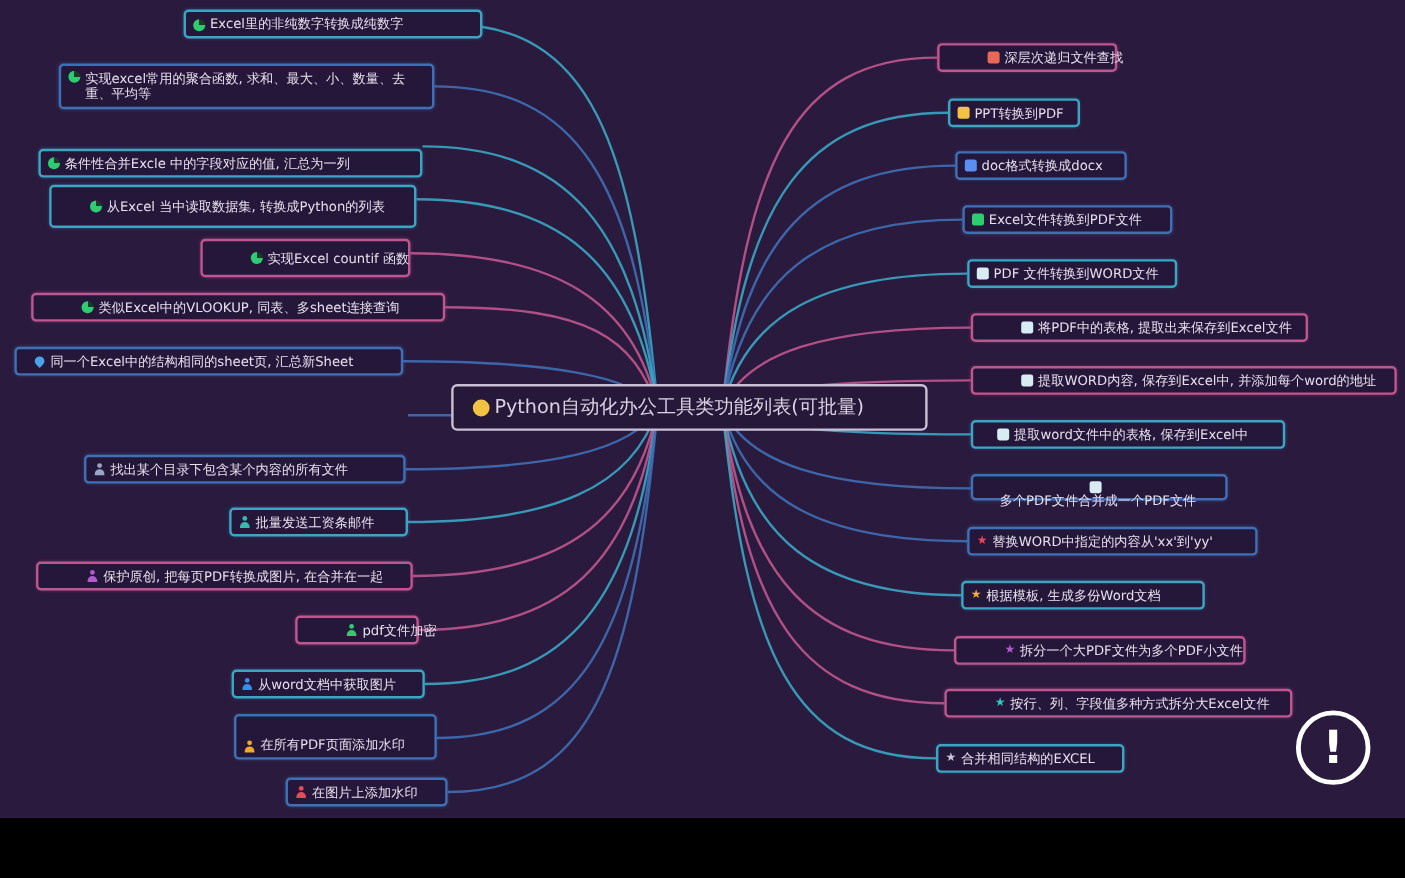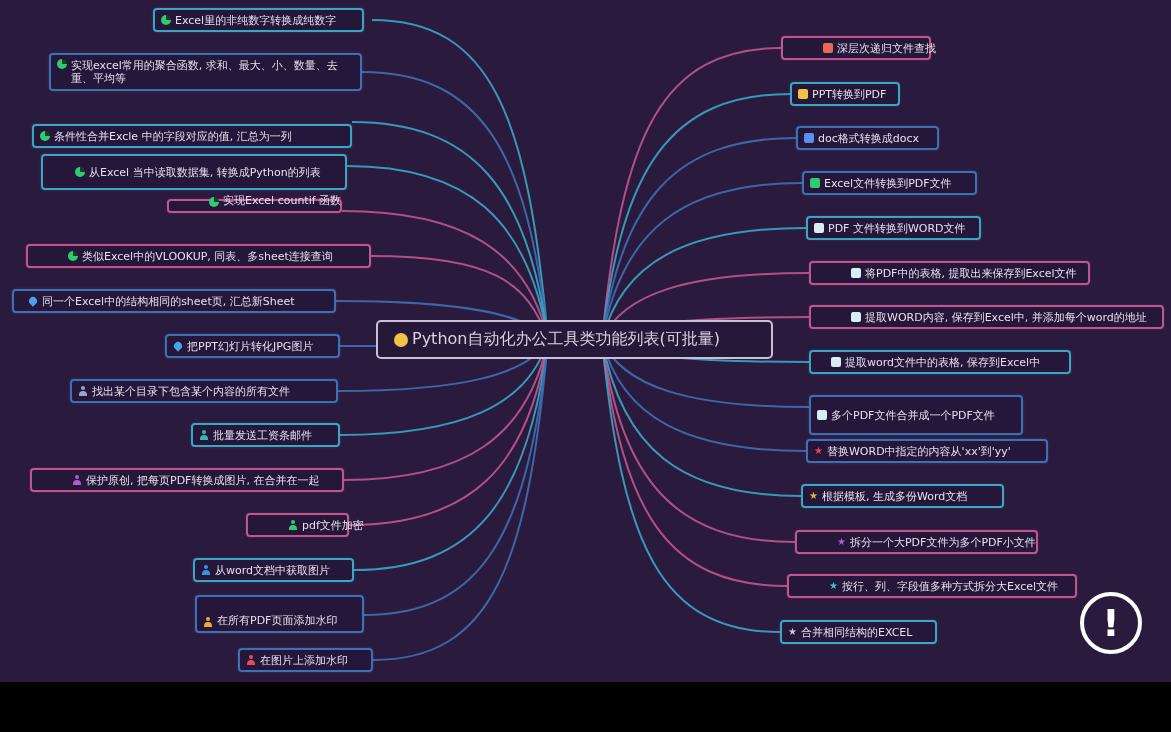--- a/index.html
+++ b/index.html
@@ -64,51 +64,47 @@
       <path d="M806,451 C686,451 622,417.7 602,340" stroke="#3f6fb5" stroke-width="2" fill="none" opacity="0.9"></path>
       <path d="M801,496 C681,496 622,449.2 602,340" stroke="#3aa6c2" stroke-width="2" fill="none" opacity="0.9"></path>
       <path d="M795,542 C675,542 622,481.4 602,340" stroke="#c0568f" stroke-width="2" fill="none" opacity="0.9"></path>
       <path d="M787,586 C667,586 622,512.2 602,340" stroke="#c0568f" stroke-width="2" fill="none" opacity="0.9"></path>
       <path d="M780,632 C660,632 622,544.4 602,340" stroke="#3aa6c2" stroke-width="2" fill="none" opacity="0.9"></path>
     </svg>
 
   <div id="left-col"></div>
   <div id="right-col"></div>
 
-<div class="node teal" style="left: 153px; top: 8px; width: 211px; height: 24px;">
+<div class="node teal" style="left: 153px; top: 8px; width: 249px; height: 24px; align-items: flex-end;">
       <span class="ic circ" style="background: conic-gradient(rgb(26, 58, 42) 0deg, rgb(26, 58, 42) 25%, rgb(46, 204, 113) 25%, rgb(46, 204, 113) 100%);"></span>
       <span>Excel里的非纯数字转换成纯数字</span>
     </div>
     <div class="node blue wrap" style="left: 49px; top: 53px; width: 313px; height: 38px;">
       <span class="ic circ" style="background: conic-gradient(rgb(26, 58, 42) 0deg, rgb(26, 58, 42) 25%, rgb(46, 204, 113) 25%, rgb(46, 204, 113) 100%);"></span>
       <span>实现excel常用的聚合函数, 求和、最大、小、数量、去重、平均等</span>
     </div>
     <div class="node teal" style="left: 32px; top: 124px; width: 320px; height: 24px;">
       <span class="ic circ" style="background: conic-gradient(rgb(26, 58, 42) 0deg, rgb(26, 58, 42) 25%, rgb(46, 204, 113) 25%, rgb(46, 204, 113) 100%);"></span>
       <span>条件性合并Excle 中的字段对应的值, 汇总为一列</span>
     </div>
     <div class="node teal" style="left: 41px; top: 154px; width: 306px; height: 36px; padding-left: 32px;">
       <span class="ic circ" style="background: conic-gradient(rgb(26, 58, 42) 0deg, rgb(26, 58, 42) 25%, rgb(46, 204, 113) 25%, rgb(46, 204, 113) 100%);"></span>
       <span>从Excel 当中读取数据集, 转换成Python的列表</span>
     </div>
-    <div class="node pink" style="left: 167px; top: 199px; width: 175px; height: 14px; align-items: flex-end;">
+    <div class="node pink" style="left: 167px; top: 199px; width: 175px; height: 32px;">
       <span class="ic circ" style="background: conic-gradient(rgb(26, 58, 42) 0deg, rgb(26, 58, 42) 25%, rgb(46, 204, 113) 25%, rgb(46, 204, 113) 100%);"></span>
       <span>实现Excel countif 函数</span>
     </div>
     <div class="node pink" style="left: 26px; top: 244px; width: 345px; height: 24px;">
       <span class="ic circ" style="background: conic-gradient(rgb(26, 58, 42) 0deg, rgb(26, 58, 42) 25%, rgb(46, 204, 113) 25%, rgb(46, 204, 113) 100%);"></span>
       <span>类似Excel中的VLOOKUP, 同表、多sheet连接查询</span>
     </div>
     <div class="node blue" style="left: 12px; top: 289px; width: 324px; height: 24px; padding-left: 14px;">
       <span class="ic drop circ" style="background: rgb(74, 163, 232);"></span>
       <span>同一个Excel中的结构相同的sheet页, 汇总新Sheet</span>
-    </div>
-    <div class="node blue" style="left: 165px; top: 334px; width: 175px; height: 24px;">
-      <span class="ic drop circ" style="background: rgb(74, 163, 232);"></span>
-      <span>把PPT幻灯片转化JPG图片</span>
     </div>
     <div class="node blue" style="left: 70px; top: 379px; width: 268px; height: 24px;">
       <span class="ic person" style="color: rgb(154, 166, 200);"></span>
       <span>找出某个目录下包含某个内容的所有文件</span>
     </div>
     <div class="node teal" style="left: 191px; top: 423px; width: 149px; height: 24px;">
       <span class="ic person" style="color: rgb(58, 182, 176);"></span>
       <span>批量发送工资条邮件</span>
     </div>
     <div class="node pink" style="left: 30px; top: 468px; width: 314px; height: 24px;">
@@ -156,21 +152,21 @@
       <span>PDF 文件转换到WORD文件</span>
     </div>
     <div class="node pink" style="left: 809px; top: 305px; width: 355px; height: 24px;">
       <span class="ic sq" style="background: rgb(216, 236, 244);"></span>
       <span>提取WORD内容, 保存到Excel中, 并添加每个word的地址</span>
     </div>
     <div class="node teal" style="left: 809px; top: 350px; width: 262px; height: 24px; padding-left: 20px;">
       <span class="ic sq" style="background: rgb(216, 236, 244);"></span>
       <span>提取word文件中的表格, 保存到Excel中</span>
     </div>
-    <div class="node blue" style="left: 809px; top: 395px; width: 214px; height: 40px;">
+    <div class="node blue" style="left: 809px; top: 395px; width: 214px; height: 22px; flex-direction: column;">
       <span class="ic sq" style="background: rgb(216, 236, 244);"></span>
       <span>多个PDF文件合并成一个PDF文件</span>
     </div>
     <div class="node blue" style="left: 806px; top: 439px; width: 242px; height: 24px;">
       <span class="ic star" style="color: rgb(232, 72, 90);">★</span>
       <span>替换WORD中指定的内容从'xx'到'yy'</span>
     </div>
     <div class="node teal" style="left: 801px; top: 484px; width: 203px; height: 24px;">
       <span class="ic star" style="color: rgb(242, 176, 48);">★</span>
       <span>根据模板, 生成多份Word文档</span>

